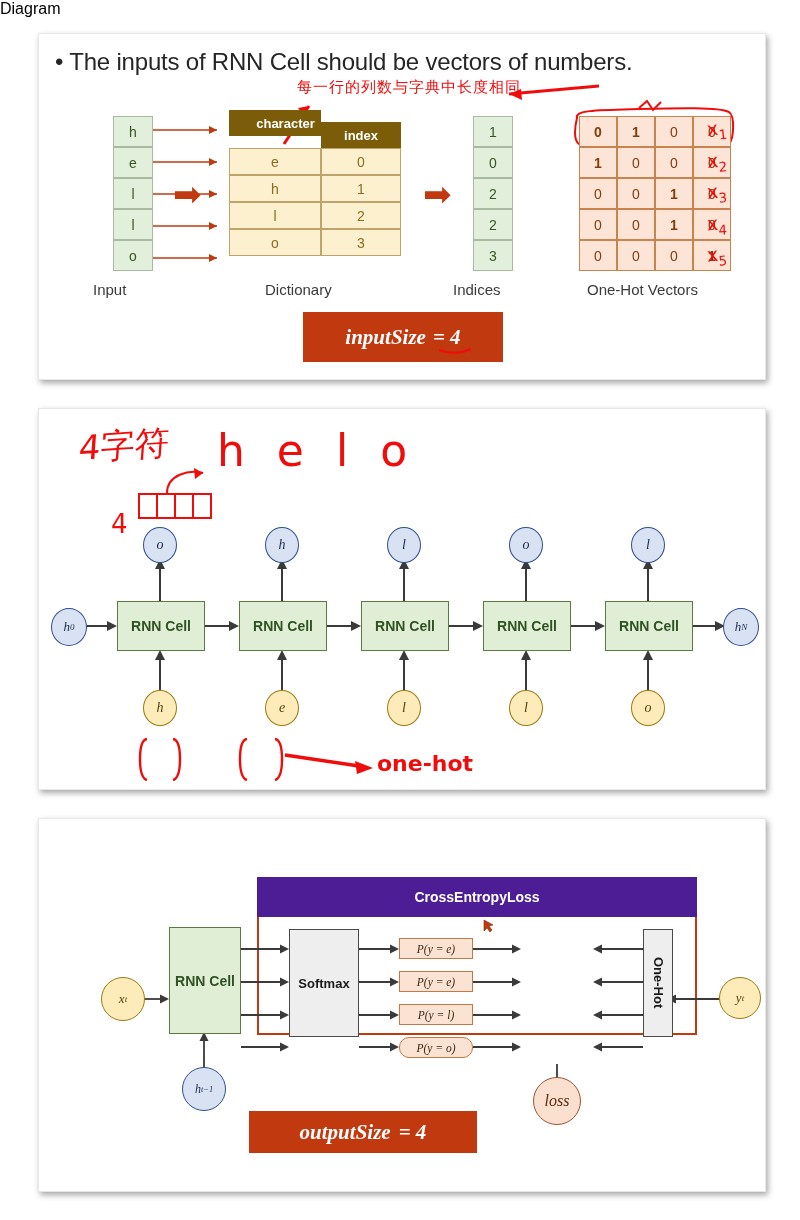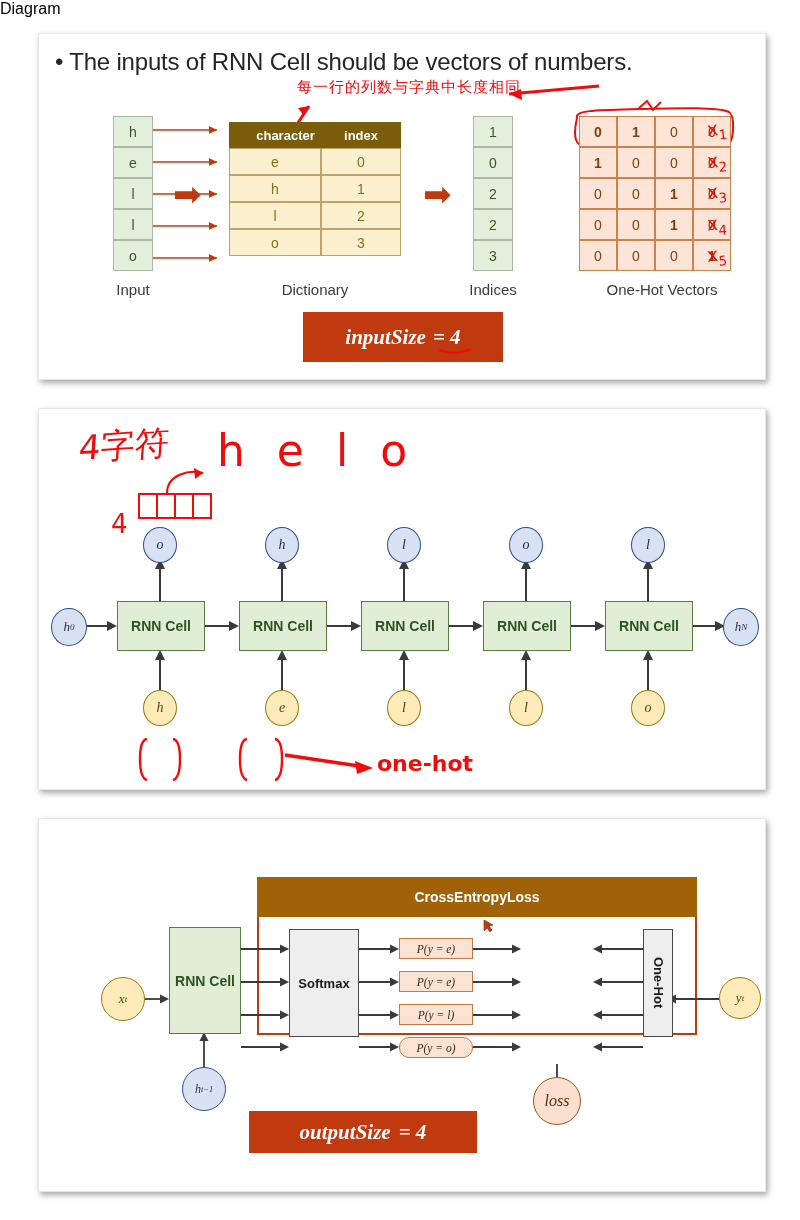--- a/index.html
+++ b/index.html
@@ -21,21 +21,21 @@
 
   .green-cell{background:#e2efda;border:1px solid #a9b9a2;color:#375623;
               font-size:14px;font-family:"Liberation Sans",sans-serif;}
   .oh-cell{background:#fce4d6;border:1px solid #c8834f;color:#833c0c;
            font-size:14px;font-family:"Liberation Sans",sans-serif;}
   .oh-cell.on{font-weight:bold;}
 
   .tbl-head{background:#7b5c09;color:#ffffff;font-weight:bold;font-size:13px;}
   .tbl-cell{background:#fdf0cf;border:1px solid #bfa36a;color:#8a6d1a;font-size:14px;}
 
-  .cap{position:absolute;font-size:15px;color:#3a3a3a;text-align:center;
+  .cap{position:absolute;font-size:15px;color:#3a3a3a;
        font-family:"Liberation Sans",sans-serif;}
 
   .redbox{position:absolute;background:#c0390f;color:#fff;display:flex;
           align-items:center;justify-content:center;
           font-family:"Liberation Serif",serif;font-style:italic;font-weight:bold;}
 
   .bigarrow{position:absolute;color:#c0390f;font-size:34px;line-height:1;
             font-family:"DejaVu Sans",sans-serif;}
 
   .hand{position:absolute;color:#f10c0c;font-family:"DejaVu Sans",sans-serif;}
@@ -55,21 +55,21 @@
   
   .graybox{position:absolute;box-sizing:border-box;background:#eeeeee;
            border:1.6px solid #4a4a4a;color:#1a1a1a;font-weight:bold;font-size:13px;
            display:flex;align-items:center;justify-content:center;
            font-family:"Liberation Sans",sans-serif;}
   .pbox{position:absolute;box-sizing:border-box;background:#fbe3d3;
         border:1px solid #c07a47;color:#3b1f0b;font-size:11.5px;
         display:flex;align-items:center;justify-content:center;
         font-family:"Liberation Serif",serif;font-style:italic;}
   .ce-outer{position:absolute;box-sizing:border-box;border:2px solid #c0390f;}
-  .ce-title{position:absolute;box-sizing:border-box;background:#a16207;color:#fff;
+  .ce-title{position:absolute;box-sizing:border-box;background:#4c1d95;color:#fff;
             font-weight:bold;font-size:14px;display:flex;align-items:center;
             justify-content:center;font-family:"Liberation Sans",sans-serif;}
   .vert-text{writing-mode:vertical-rl;text-orientation:mixed;}
   svg.olay{position:absolute;left:0;top:0;overflow:visible;pointer-events:none;}
 </style>
 </head>
 <body>
 
 
 
@@ -115,21 +115,21 @@
     <div class="cell green-cell" style="left:74px;top:113px;width:40px;height:31px;">e</div>
     <div class="cell green-cell" style="left:74px;top:144px;width:40px;height:31px;">l</div>
     <div class="cell green-cell" style="left:74px;top:175px;width:40px;height:31px;">l</div>
     <div class="cell green-cell" style="left:74px;top:206px;width:40px;height:31px;">o</div>
   </div>
   <div class="cap" style="left:54px;top:247px;width:80px;">Input</div>
 
   <div class="bigarrow" style="left:134px;top:143px;">➡</div>
 
   <div>
-    <div class="cell tbl-head" style="left:190px;top:88px;width:92px;height:26px;padding-left:21px;">character</div>
+    <div class="cell tbl-head" style="left:190px;top:76px;width:92px;height:26px;padding-left:21px;">character</div>
     <div class="cell tbl-head" style="left:282px;top:88px;width:80px;height:26px;">index</div>
 
     <div class="cell tbl-cell" style="left:190px;top:114px;width:92px;height:27px;">e</div>
     <div class="cell tbl-cell" style="left:282px;top:114px;width:80px;height:27px;">0</div>
     <div class="cell tbl-cell" style="left:190px;top:141px;width:92px;height:27px;">h</div>
     <div class="cell tbl-cell" style="left:282px;top:141px;width:80px;height:27px;">1</div>
     <div class="cell tbl-cell" style="left:190px;top:168px;width:92px;height:27px;">l</div>
     <div class="cell tbl-cell" style="left:282px;top:168px;width:80px;height:27px;">2</div>
     <div class="cell tbl-cell" style="left:190px;top:195px;width:92px;height:27px;">o</div>
     <div class="cell tbl-cell" style="left:282px;top:195px;width:80px;height:27px;">3</div>

